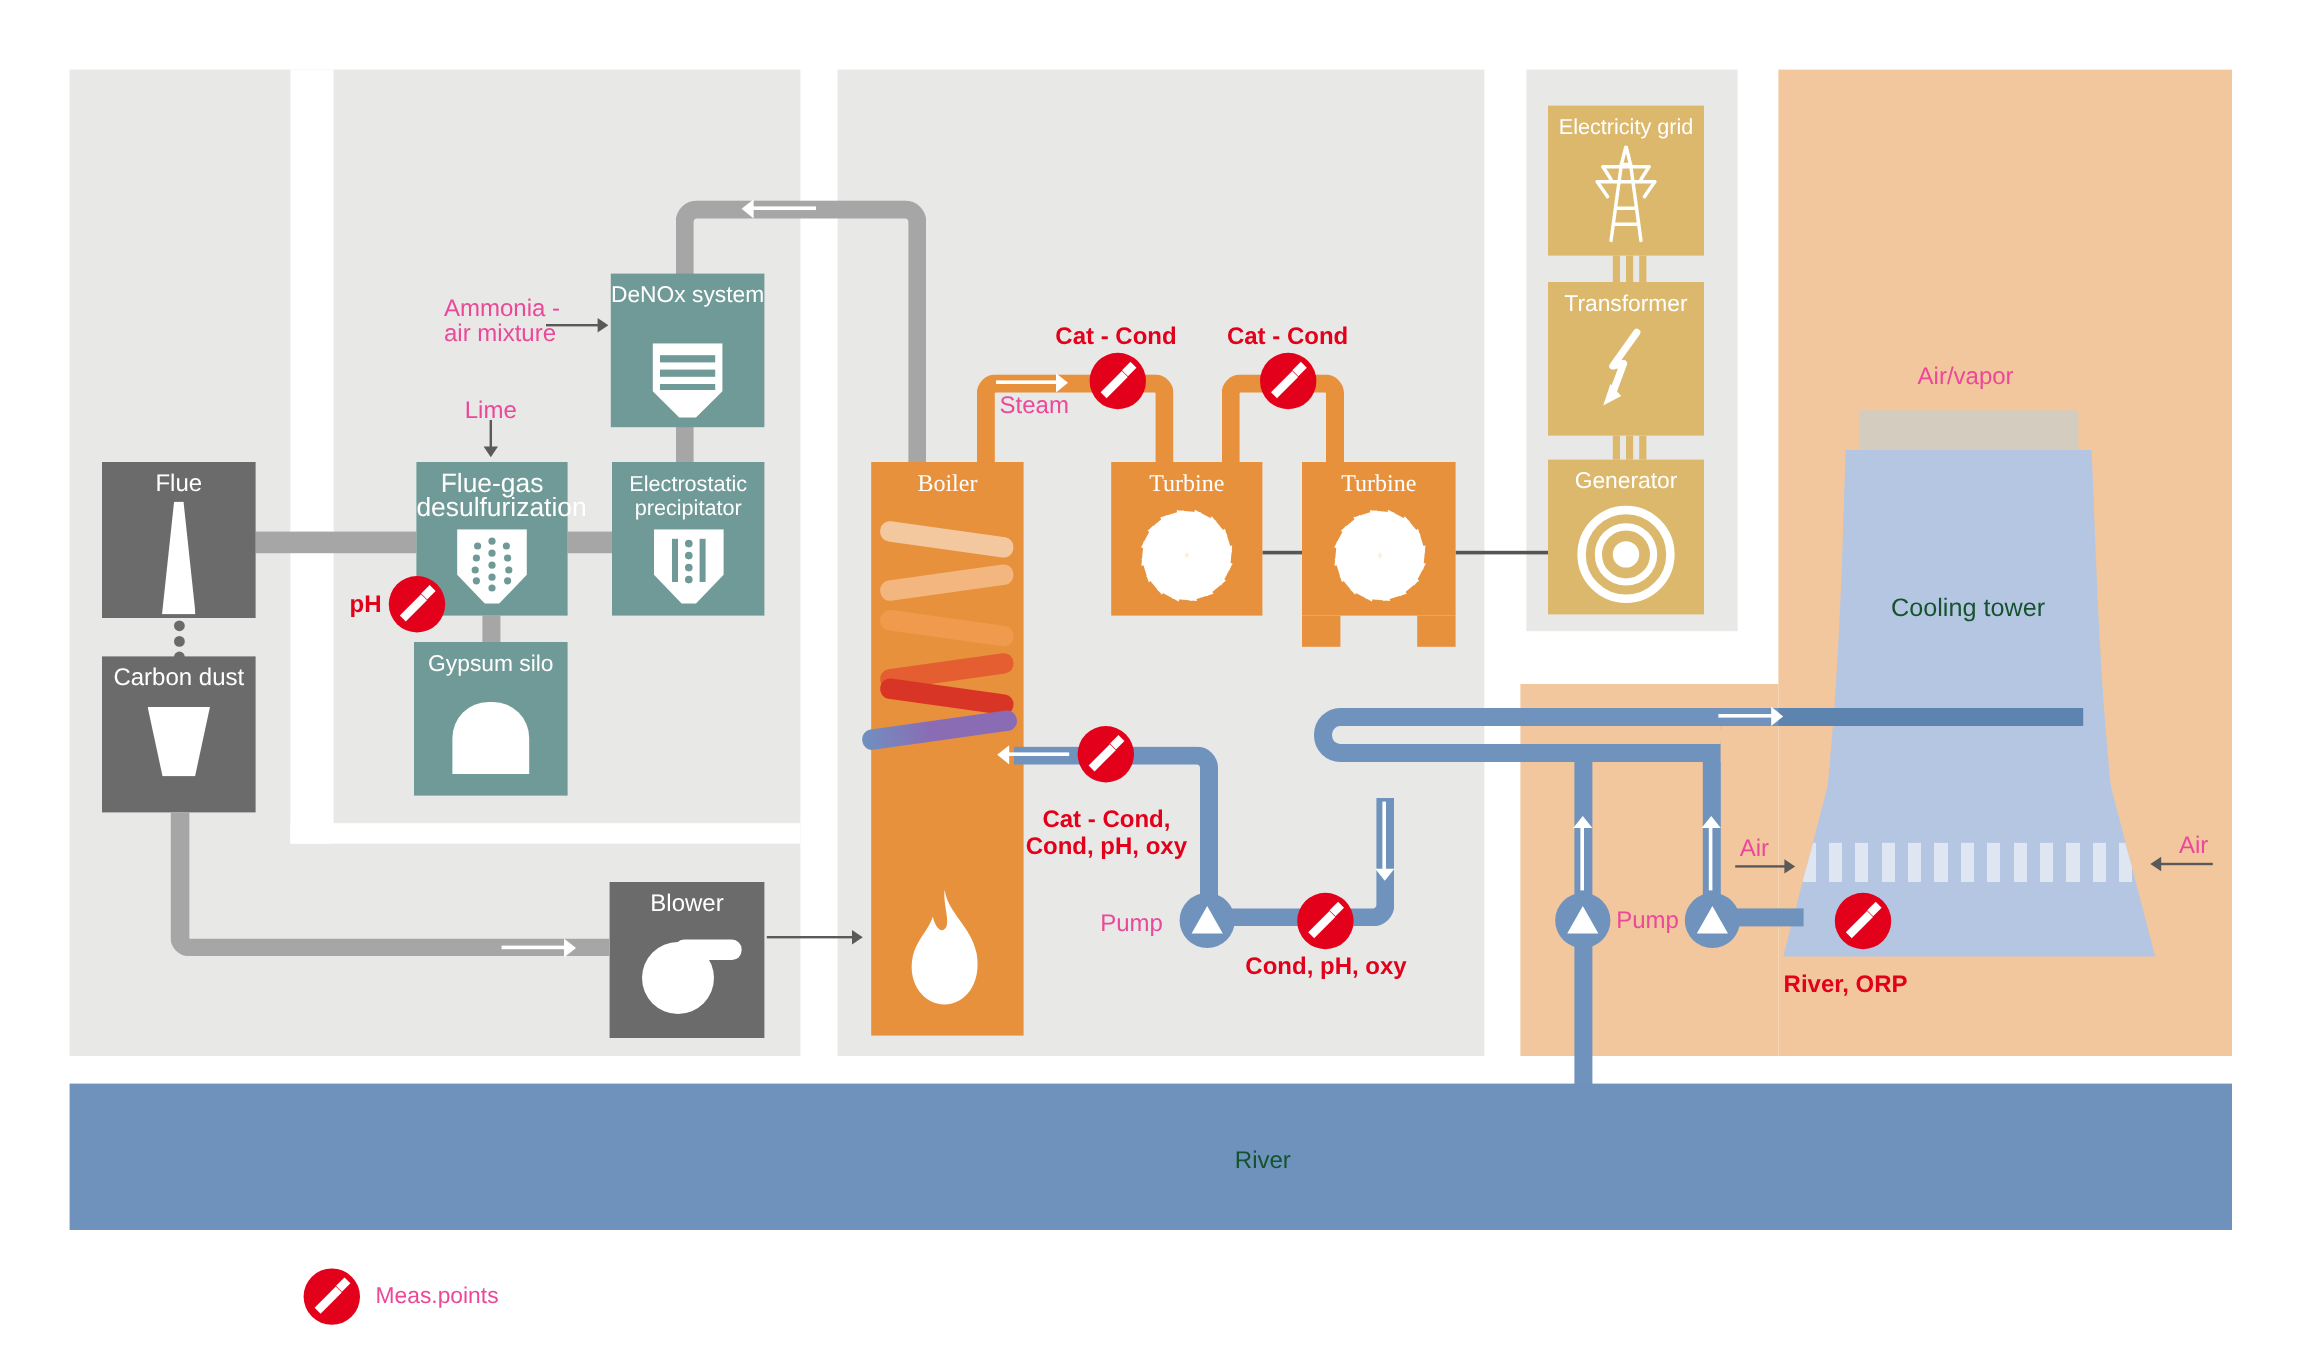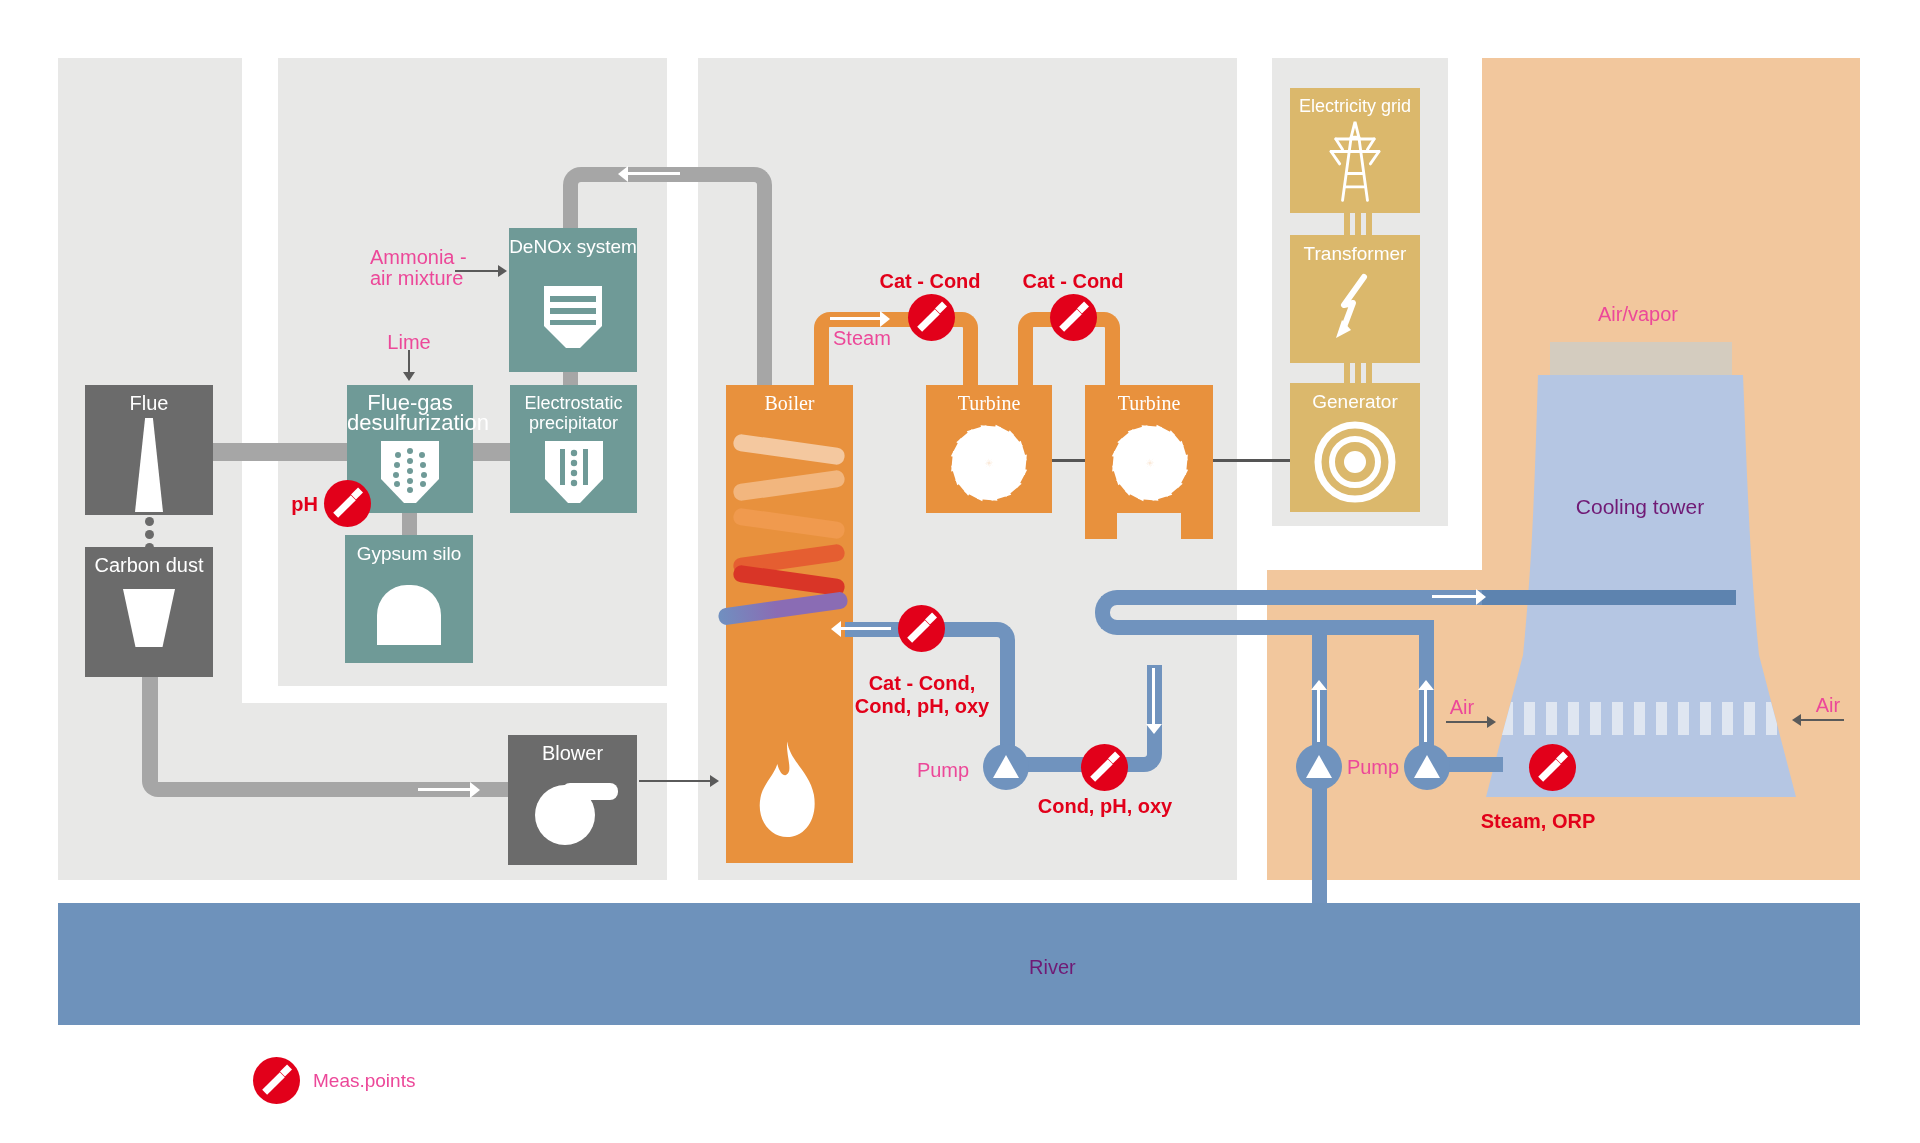--- a/index.html
+++ b/index.html
@@ -45,21 +45,21 @@
   .darrow::before{content:"";position:absolute;top:5px;height:2px;background:#5a5a5a;left:0;right:8px;}
   .darrow.right::after{content:"";position:absolute;right:0;top:0;border-left:9px solid #5a5a5a;border-top:6px solid transparent;border-bottom:6px solid transparent;}
   .darrow.left::before{left:8px;right:0;}
   .darrow.left::after{content:"";position:absolute;left:0;top:0;border-right:9px solid #5a5a5a;border-top:6px solid transparent;border-bottom:6px solid transparent;}
   .dvarrow{position:absolute;width:12px;}
   .dvarrow::before{content:"";position:absolute;left:5px;width:2px;background:#5a5a5a;top:0;bottom:8px;}
   .dvarrow::after{content:"";position:absolute;bottom:0;left:0;border-top:9px solid #5a5a5a;border-left:6px solid transparent;border-right:6px solid transparent;}
   
   .gtxt{position:absolute;color:#ec4899;font-size:20px;line-height:21px;}
   .rtxt{position:absolute;color:#e2001a;font-size:20px;line-height:23px;font-weight:bold;}
-  .wtxt{position:absolute;color:#701a75;font-size:20px;}
+  .wtxt{position:absolute;color:#14532d;font-size:20px;}
   .ctr{text-align:center;}
   .dot{position:absolute;width:9px;height:9px;border-radius:50%;background:#6a6a6a;}
   .goldbar{position:absolute;width:6px;background:#dbb86c;}
   .connline{position:absolute;height:3px;background:#555;}
   .stripes{position:absolute;background:repeating-linear-gradient(90deg,#dfe6f1 0 11px,transparent 11px 22px);
            clip-path:polygon(9px 0,calc(100% - 9px) 0,100% 100%,0 100%);}
   svg{display:block;}
 </style>
 </head>
 <body>
@@ -89,21 +89,21 @@
     <div class="abs" style="left:50px;top:33px;width:28px;height:94px;background:#fff;clip-path:polygon(36% 0,64% 0,100% 100%,0 100%);"></div>
   </div>
   <div class="dot" style="left:145px;top:517px;"></div>
   <div class="dot" style="left:145px;top:530px;"></div>
   <div class="dot" style="left:145px;top:543px;"></div>
   <div class="box dark" style="left:85px;top:547px;width:128px;height:130px;">
     <span class="lbl">Carbon dust</span>
     <div class="abs" style="left:38px;top:42px;width:52px;height:58px;background:#fff;clip-path:polygon(0 0,100% 0,76% 100%,24% 100%);"></div>
   </div>
 
-  <div class="box teal" style="left:509px;top:228px;width:128px;height:144px;">
+  <div class="box teal" style="left:509px;top:228px;width:128px;height:128px;">
     <span class="lbl" style="font-size:19px;">DeNOx system</span>
     <div class="abs" style="left:33px;top:58px;">
       <svg width="62" height="64" viewBox="0 0 62 64">
         <path d="M2 0 h58 v40 l-22 22 h-14 l-22 -22 z" fill="#fff"></path>
         <rect x="8" y="10" width="46" height="6" fill="#6f9a97"></rect>
         <rect x="8" y="22" width="46" height="6" fill="#6f9a97"></rect>
         <rect x="8" y="34" width="46" height="5" fill="#6f9a97"></rect>
       </svg>
     </div>
   </div>
@@ -332,21 +332,21 @@
   <div class="gtxt ctr" style="left:893px;top:760px;width:100px;">Pump</div>
   <div class="gtxt ctr" style="left:1323px;top:757px;width:100px;">Pump</div>
 
   <div class="rtxt" style="left:254px;top:493px;width:64px;text-align:right;">pH</div>
   <div class="rtxt ctr" style="left:855px;top:270px;width:150px;">Cat - Cond</div>
   <div class="rtxt ctr" style="left:998px;top:270px;width:150px;">Cat - Cond</div>
   <div class="rtxt ctr" style="left:822px;top:672px;width:200px;">
     <span>Cat - Cond,</span><br><span>Cond, pH, oxy</span>
   </div>
   <div class="rtxt ctr" style="left:1005px;top:795px;width:200px;">Cond, pH, oxy</div>
-  <div class="rtxt ctr" style="left:1438px;top:810px;width:200px;">Steam, ORP</div>
+  <div class="rtxt ctr" style="left:1438px;top:810px;width:200px;">River, ORP</div>
 
   <div class="abs" style="left:58px;top:903px;width:1802px;height:122px;background:#6e92bb;"></div>
   <div class="wtxt" style="left:985px;top:956px;margin-left:44px;">River</div>
 
   <div class="meas" style="left:253px;top:1057px;"></div>
   <div class="gtxt" style="left:313px;top:1070px;font-size:19px;">Meas.points</div>
 
 </div>
 
 </body></html>

